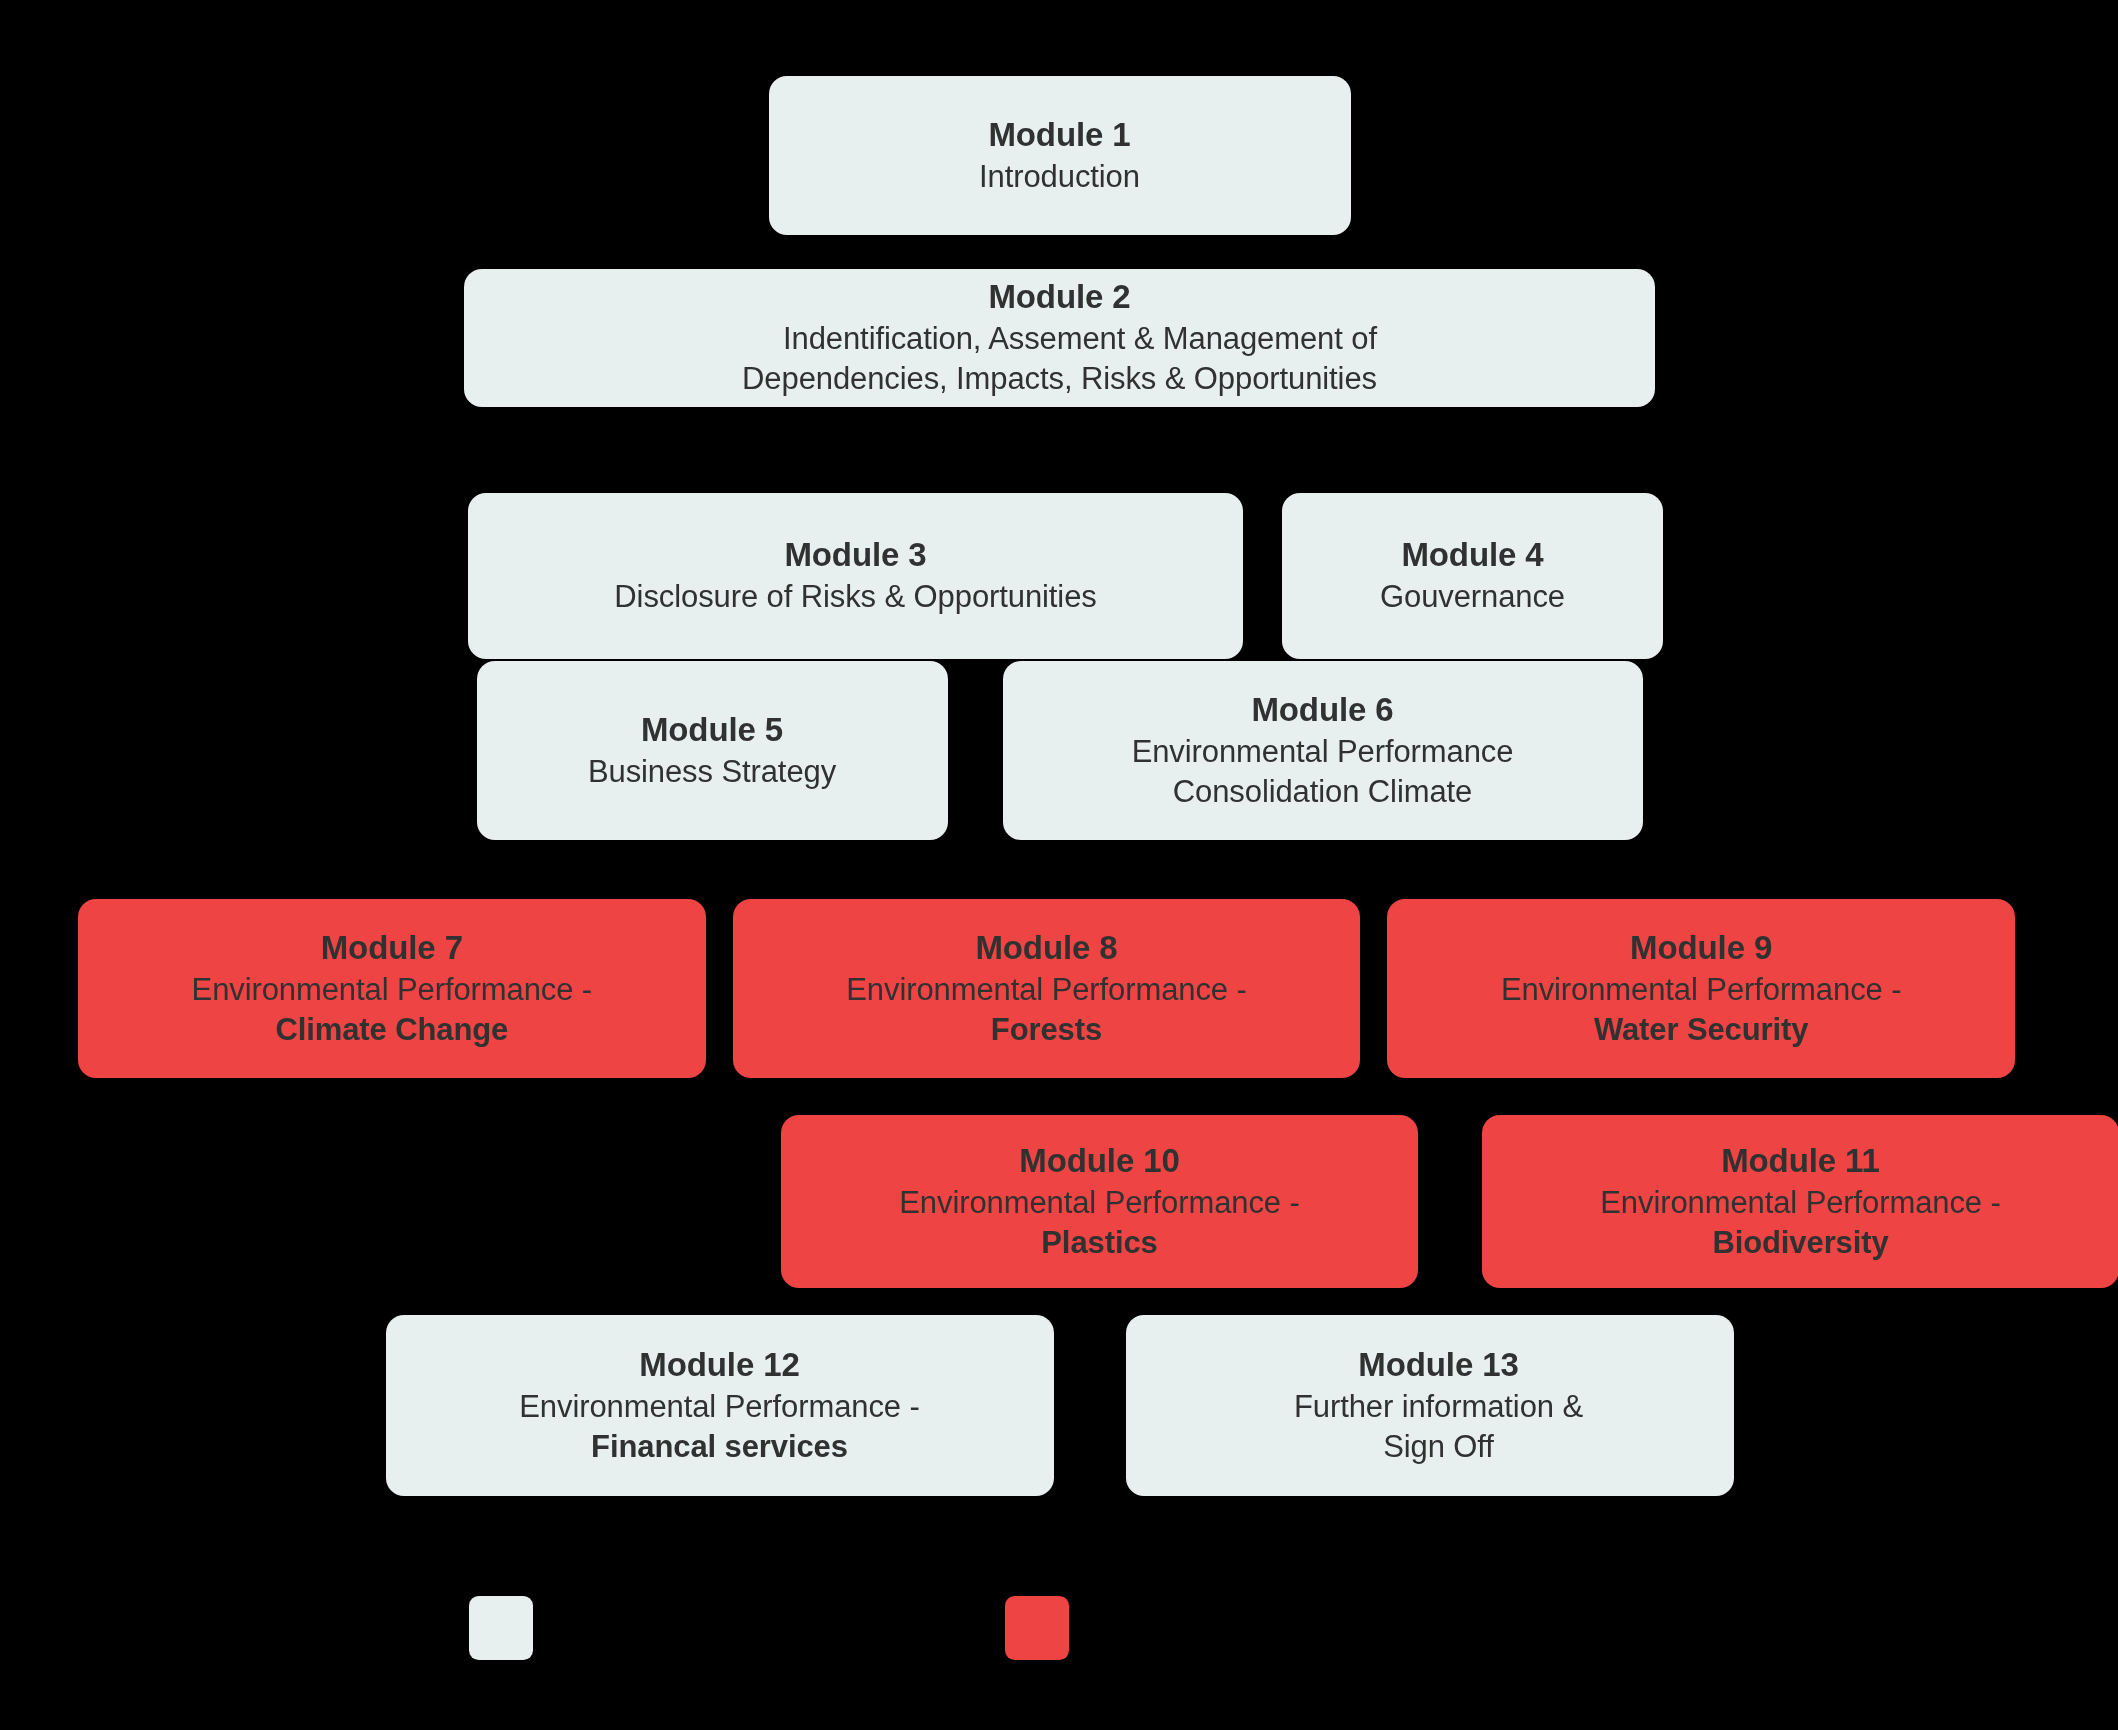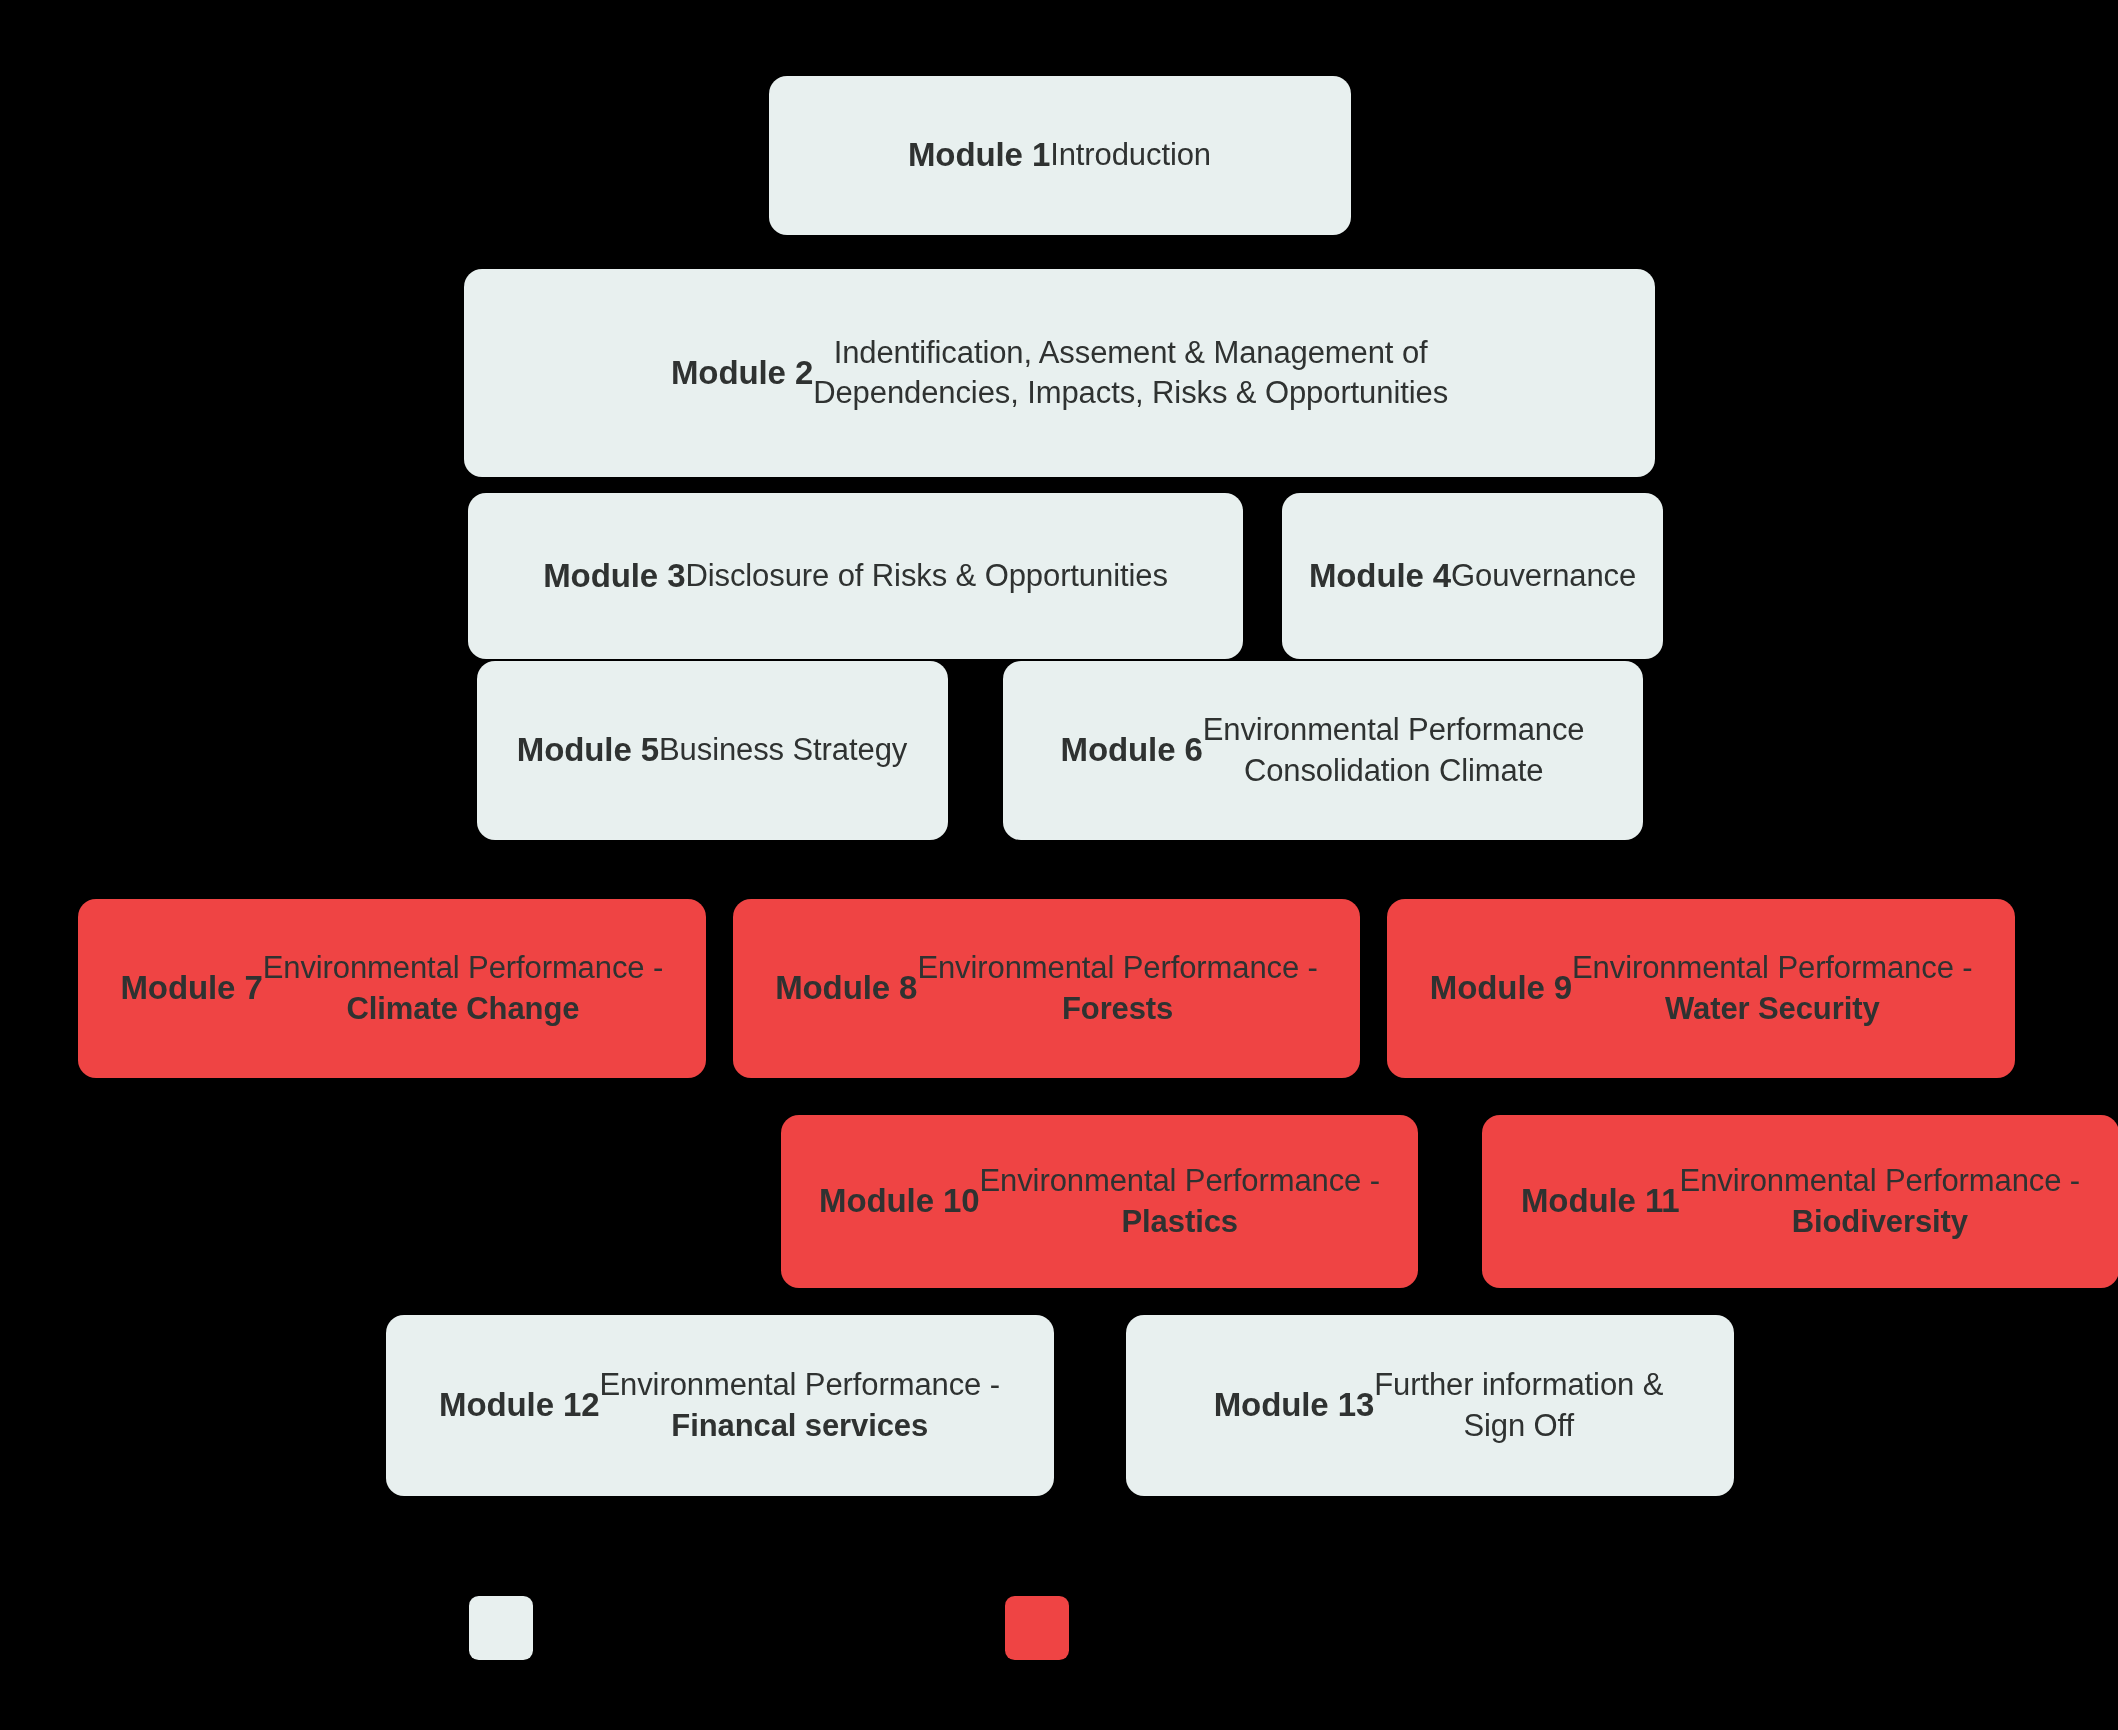--- a/index.html
+++ b/index.html
@@ -2,21 +2,21 @@
 <html style="font-size:11px"><head>
 <meta charset="utf-8">
 <style>
   html,body{margin:0;padding:0;background:#000;}
   body{width:2119px;height:1731px;overflow:hidden;
        font-family:"Liberation Sans",sans-serif;}
   .canvas{position:relative;width:2119px;height:1731px;background:#000;}
 
   .box{
     border-radius:18px;
-    display:flex;flex-direction:row;align-items:center;justify-content:center;
+    display:flex;flex-direction:column;align-items:center;justify-content:center;
     text-align:center;
     color:#2f3231;
     box-sizing:border-box;
     padding:9.7px 18px;
     line-height:1.30;
   }
   .pale{background:#e8f0ef;}
   .teal{background:#ef4444;}
 
   .m-title{
@@ -32,21 +32,21 @@
   }
   .m-desc .strong{font-weight:600;display:block;}
 
   
   .r{position:absolute;display:flex;}
 
   #row1{left:0;top:76px;width:2119px;justify-content:center;}
   #row1 .box{width:582px;height:159px;}
 
   #row2{left:0;top:269px;width:2119px;justify-content:center;}
-  #row2 .box{width:1191px;height:208px;}
+  #row2 .box{width:1191px;height:138px;text-align:right;}
 
   #row3{left:0;top:493px;width:2119px;justify-content:center;gap:39px;}
   #m3{width:775px;height:166px;margin-left:12px;}
   #m4{width:381px;height:166px;}
 
   #row4{left:0;top:661px;width:2119px;justify-content:center;gap:55px;}
   #m5{width:471px;height:179px;}
   #m6{width:640px;height:179px;}
 
   #row5{left:78px;top:899px;width:1937px;gap:27px;}

